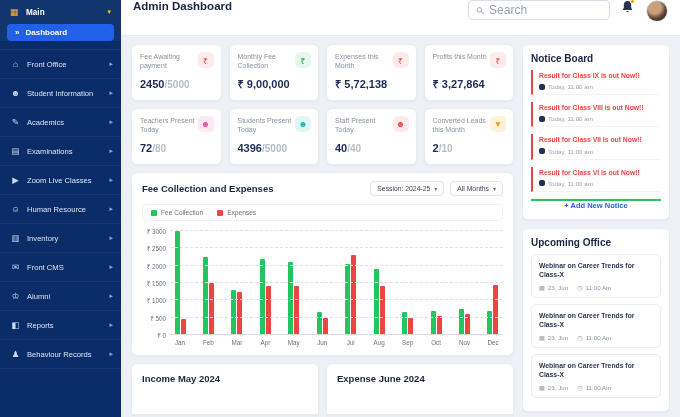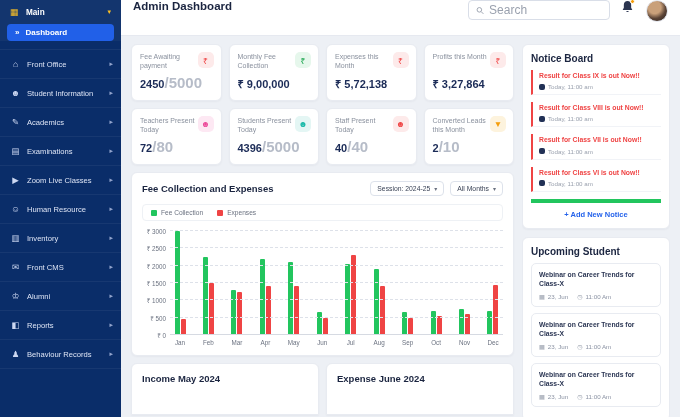--- a/index.html
+++ b/index.html
@@ -39,21 +39,21 @@
 
   .card { background:#fff; border:1px solid #e8ebf1; border-radius:6px; box-shadow:0 1px 2px rgba(16,24,40,.04); }
 
   
   .stat-grid { display:grid; grid-template-columns:repeat(4,1fr); gap:7px; }
   .stat-card { position:relative; padding:7px 8px; height:57px; }
   .stat-label { font-size:7px; color:#8a919e; line-height:1.3; padding-right:18px; height:20px; }
   .stat-icon { position:absolute; top:7px; right:7px; width:16px; height:16px; border-radius:5px; display:flex; align-items:center; justify-content:center; font-size:8.5px; }
   .stat-value-row { position:absolute; left:8px; bottom:8px; white-space:nowrap; }
   .stat-value { font-size:11px; font-weight:bold; color:#1b2b57; }
-  .stat-suffix { font-size:15px; font-weight:bold; color:#b6bcc8; }
+  .stat-suffix { font-size:10px; font-weight:bold; color:#b6bcc8; }
 
   
   .chart-card { padding:8px 10px 9px; }
   .chart-header { display:flex; align-items:center; }
   .chart-title { font-size:9.5px; font-weight:bold; color:#1b2540; flex:1; }
   .select { border:1px solid #dde2eb; border-radius:4px; font-size:6.8px; color:#3a4356; padding:3px 6px; display:flex; align-items:center; gap:4px; margin-left:6px; background:#fff; cursor:pointer; white-space:nowrap; }
   .select .chev { font-size:6px; color:#6b7280; }
   .legend { display:flex; gap:14px; border:1px solid #eef1f5; border-radius:4px; padding:4px 8px; margin-top:8px; align-items:center; }
   .legend-item { display:flex; align-items:center; gap:4px; }
   .legend-swatch { width:6px; height:6px; border-radius:1px; display:inline-block; }
@@ -75,21 +75,21 @@
   .bottom-card { padding:9px 10px; height:52px; border-radius:6px 6px 0 0; }
   .bottom-title { font-size:9.5px; font-weight:bold; color:#1b2540; }
 
   
   .panel { padding:8px 8px 7px; }
   .panel-title { font-size:10px; font-weight:bold; color:#1b2540; margin-bottom:6px; }
   .notice-item { border-left:2px solid #ef4444; padding:1px 0 4px 6px; margin-bottom:7px; border-bottom:1px solid #f1f3f7; cursor:pointer; }
   .notice-title { color:#ef4444; font-size:6.8px; font-weight:bold; line-height:1.35; }
   .notice-time { display:flex; align-items:center; gap:3px; margin-top:3px; color:#9aa1ae; font-size:6.2px; }
   .clock-chip { width:6px; height:6px; background:#223156; border-radius:2px; flex:0 0 auto; }
-  .add-notice { border-top:4px solid #22c55e; margin-top:2px; padding-top:7px; padding-bottom:2px; text-align:center; color:#2563eb; font-size:7.5px; font-weight:bold; cursor:pointer; }
+  .add-notice { border-top:2px solid #22c55e; margin-top:2px; padding-bottom:2px; text-align:center; color:#2563eb; font-size:7.5px; font-weight:bold; cursor:pointer; }
 
   
   .event-card { border:1px solid #e8ebf1; border-radius:5px; padding:6px 7px; margin-bottom:6px; }
   .event-title { font-size:6.8px; font-weight:bold; color:#2b3654; line-height:1.4; }
   .event-meta { display:flex; align-items:center; gap:9px; margin-top:4px; color:#8a92a3; font-size:6.2px; }
   .event-meta .meta-item { display:flex; align-items:center; gap:3px; }
   .meta-icon { font-size:6.2px; color:#9aa1ae; }
 </style>
 </head>
 <body>
@@ -398,21 +398,21 @@
         <div class="notice-time">
           <span class="clock-chip"></span>
           <span>Today, 11:00 am</span>
         </div>
       </div>
 
       <div class="add-notice">+ Add New Notice</div>
     </div>
 
     <div class="card panel">
-      <div class="panel-title">Upcoming Student</div>
+      <div class="panel-title">Upcoming Office</div>
 
       <div class="event-card">
         <div class="event-title">Webinar on Career Trends for Class-X</div>
         <div class="event-meta">
           <span class="meta-item">
             <span class="meta-icon">▦</span>
             <span>23, Jun</span>
           </span>
           <span class="meta-item">
             <span class="meta-icon">◷</span>

